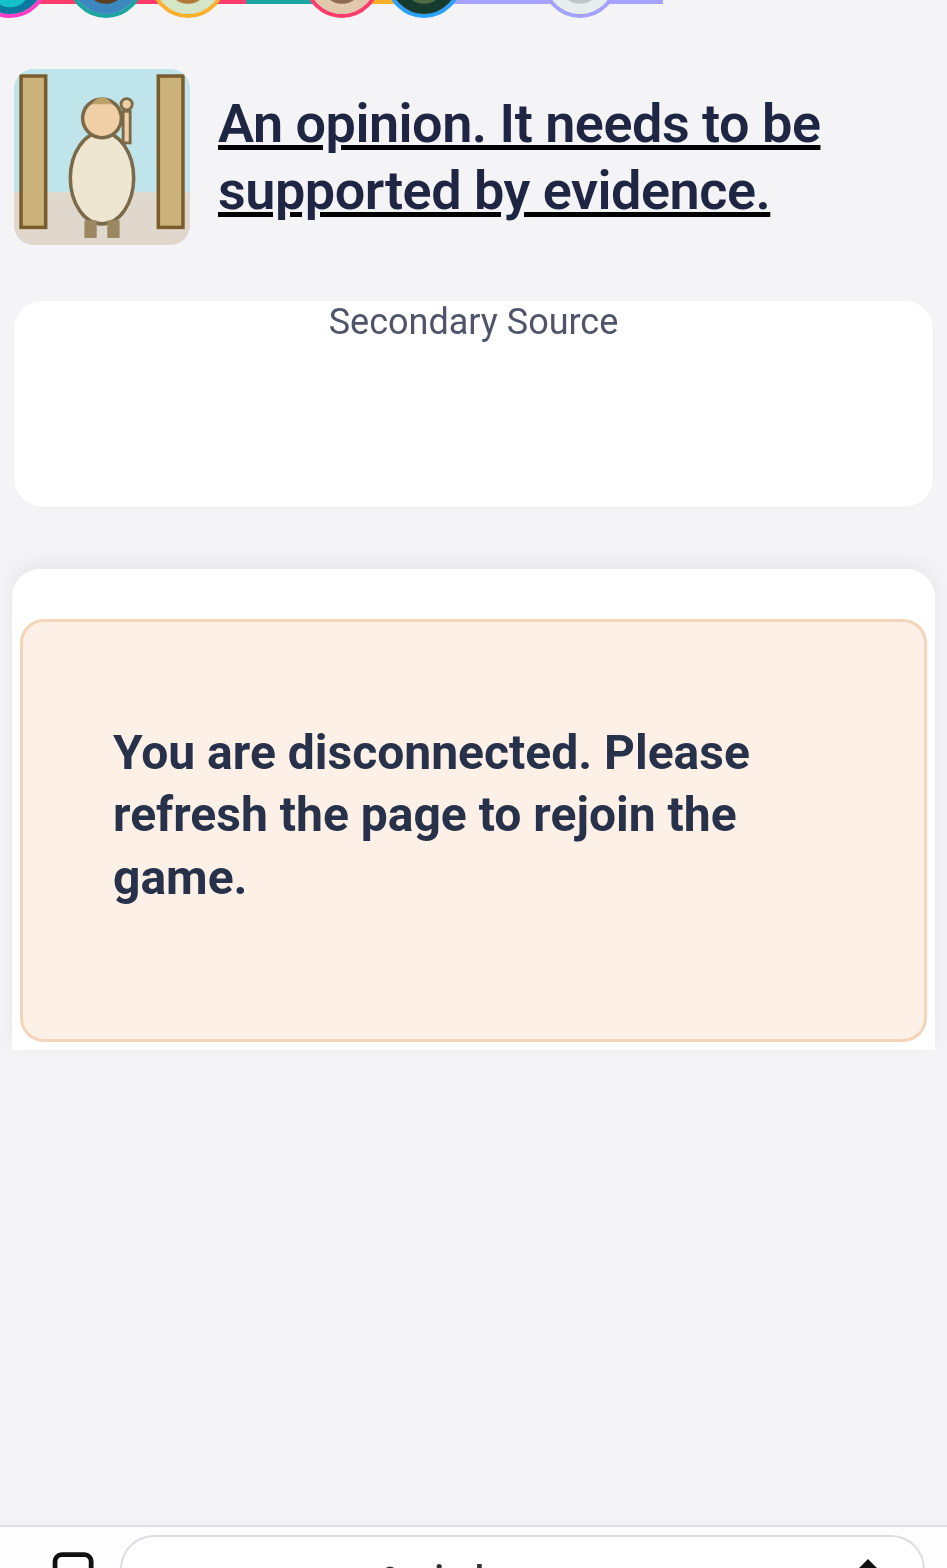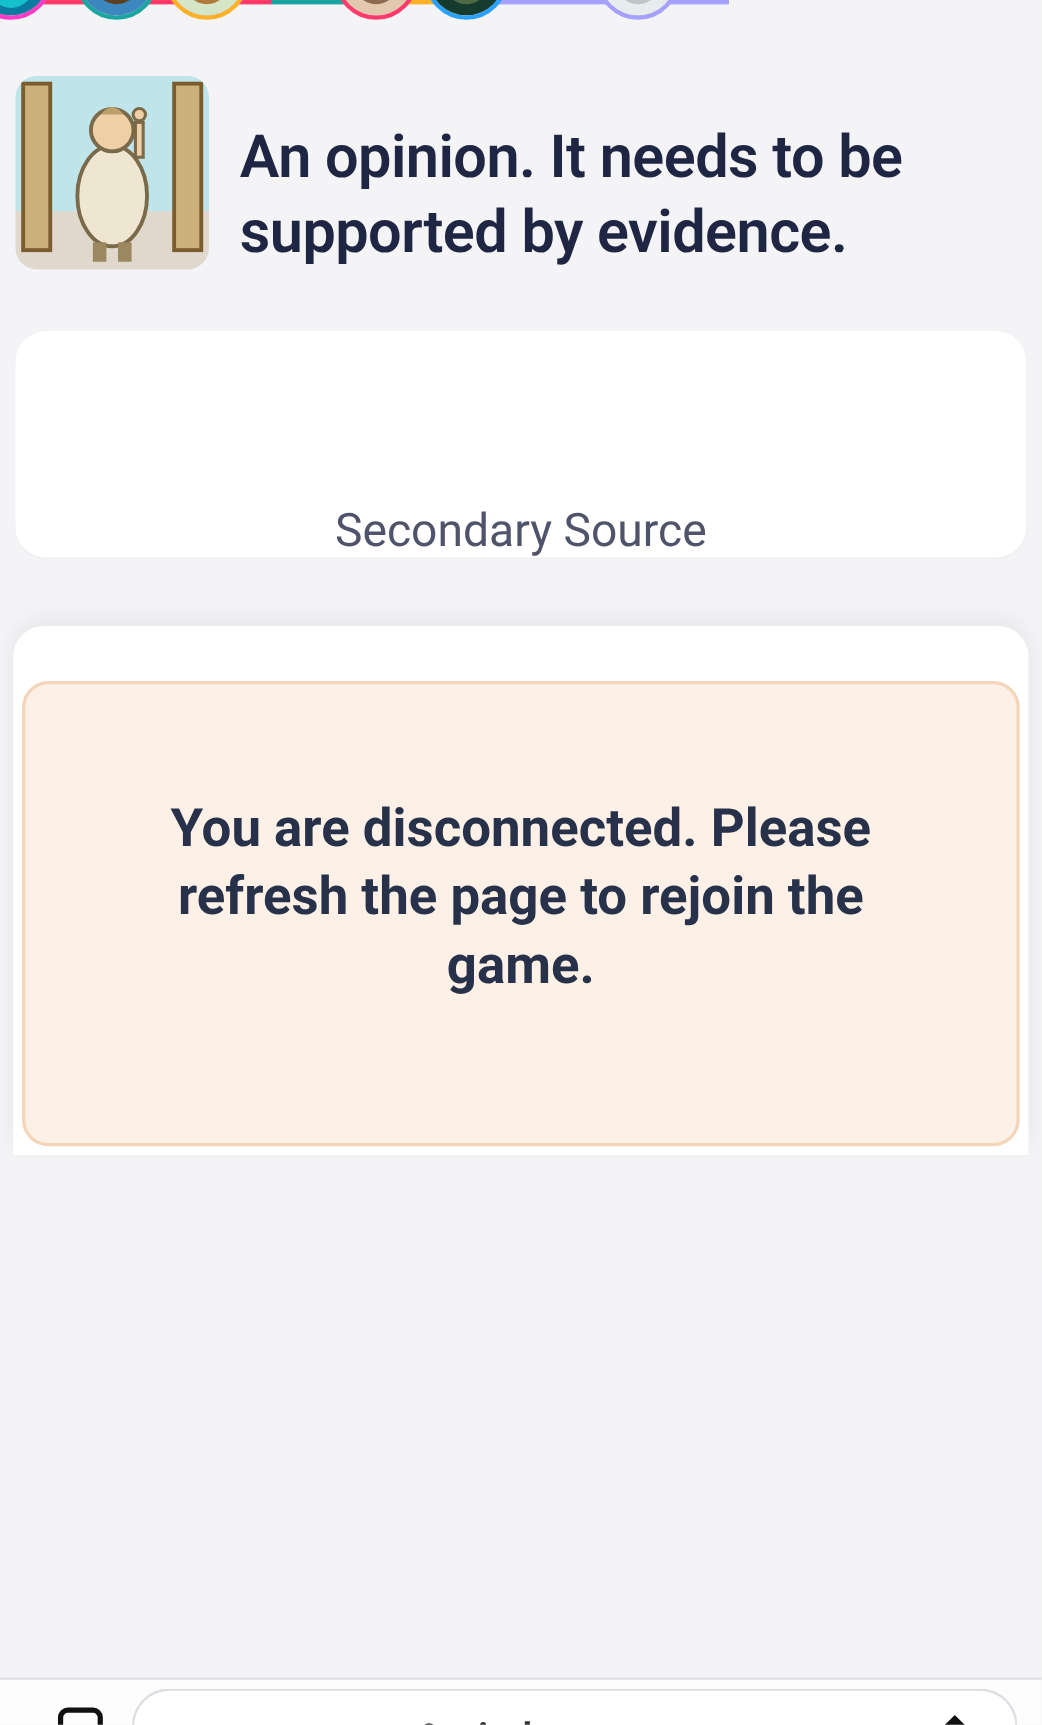--- a/index.html
+++ b/index.html
@@ -47,23 +47,24 @@
   .a0 { left: -28px; border-color: #ff3cc6; }
   .a1 { left: 68px;  border-color: #1aa5a0; }
   .a2 { left: 150px; border-color: #ffb029; }
   .a3 { left: 304px; border-color: #ff3b6b; }
   .a4 { left: 386px; border-color: #2aa1ff; }
   .a5 { left: 542px; border-color: #a4a1ff; }
 
   
   .question-row {
     display: flex;
-    align-items: flex-end;
+    align-items: center;
     padding: 45px 18px 0 14px;
     gap: 28px;
+    text-decoration: underline;
   }
   .question-image {
     width: 176px;
     height: 176px;
     border-radius: 20px;
     background: #d8e8e8;
     flex-shrink: 0;
     overflow: hidden;
   }
   .question-text {
@@ -79,42 +80,41 @@
     padding: 56px 14px 0 14px;
     display: flex;
     flex-direction: column;
     gap: 42px;
   }
   .answer-card {
     background: #ffffff;
     border-radius: 28px;
     height: 206px;
     display: flex;
-    align-items: flex-end;
+    align-items: flex-start;
     justify-content: center;
-    font-size: 42px;
+    font-size: 36px;
     color: #50546a;
     font-weight: 400;
     box-shadow: 0 1px 2px rgba(0,0,0,0.03);
   }
 
   
   .disconnect-wrap {
     margin: 62px 12px 0 12px;
     background: #ffffff;
     border-radius: 28px 28px 0 0;
     padding: 50px 8px 8px 8px;
     box-shadow: 0 -6px 20px rgba(0,0,0,0.06);
   }
   .disconnect-card {
     background: #fdf1e7;
     border: 3px solid #f4d5b9;
     border-radius: 24px;
     padding: 100px 90px 130px 90px;
-    text-align: center;
   }
   .disconnect-text {
     font-size: 48px;
     font-weight: 700;
     color: #27314a;
     line-height: 1.3;
   }
 
   
   .bottom-bar {

